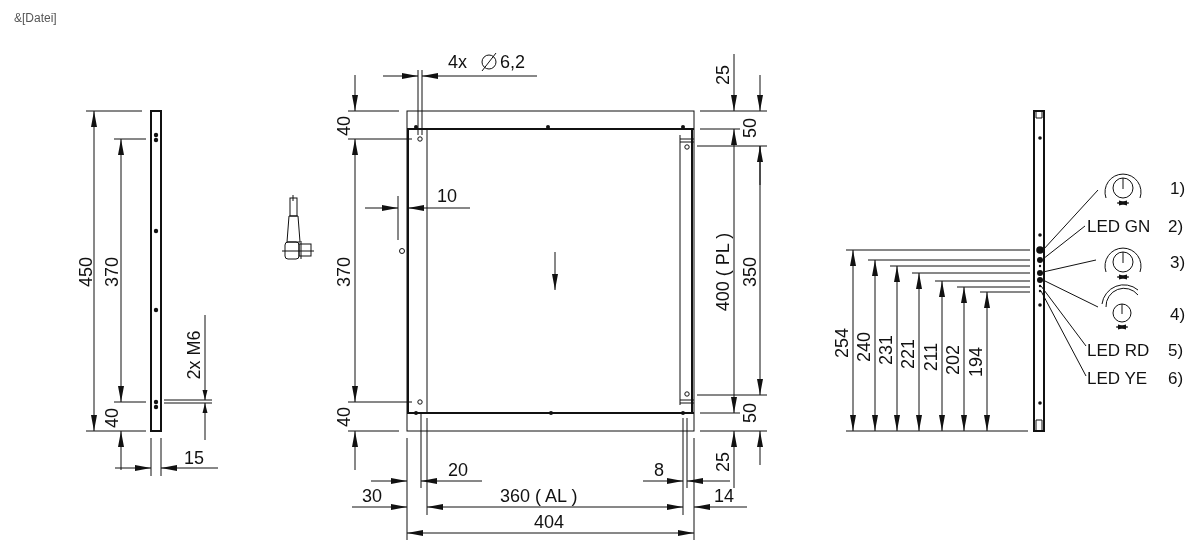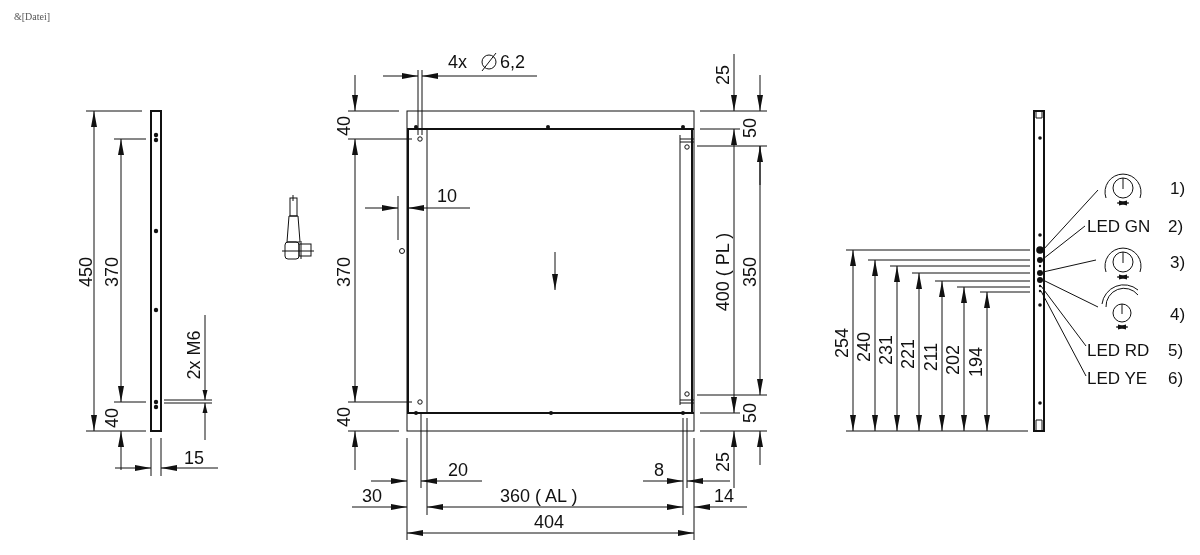--- a/index.html
+++ b/index.html
@@ -1,17 +1,17 @@
 <!DOCTYPE html>
 <html><head>
 <meta charset="utf-8">
 <style>
   html, body { margin: 0; padding: 0; background: #ffffff; }
   body { width: 1200px; height: 555px; position: relative; overflow: hidden; font-family: "Liberation Sans", sans-serif; }
-  .hdr { position: absolute; left: 14px; top: 11px; font-size: 10px; color: #555; font-family: Liberation Serif, serif; }
+  .hdr { position: absolute; left: 14px; top: 11px; font-size: 12px; color: #555; font-family: Liberation Sans, sans-serif; }
   svg { position: absolute; left: 0; top: 0; }
   svg text { font-family: "Liberation Sans", sans-serif; fill: #111; }
   .dim { font-size: 18px; }
   .lbl { font-size: 17px; }
   .ln { stroke: #111; stroke-width: 1; fill: none; }
   .thick { stroke: #111; stroke-width: 2; fill: none; }
 </style>
 </head>
 <body>
 

